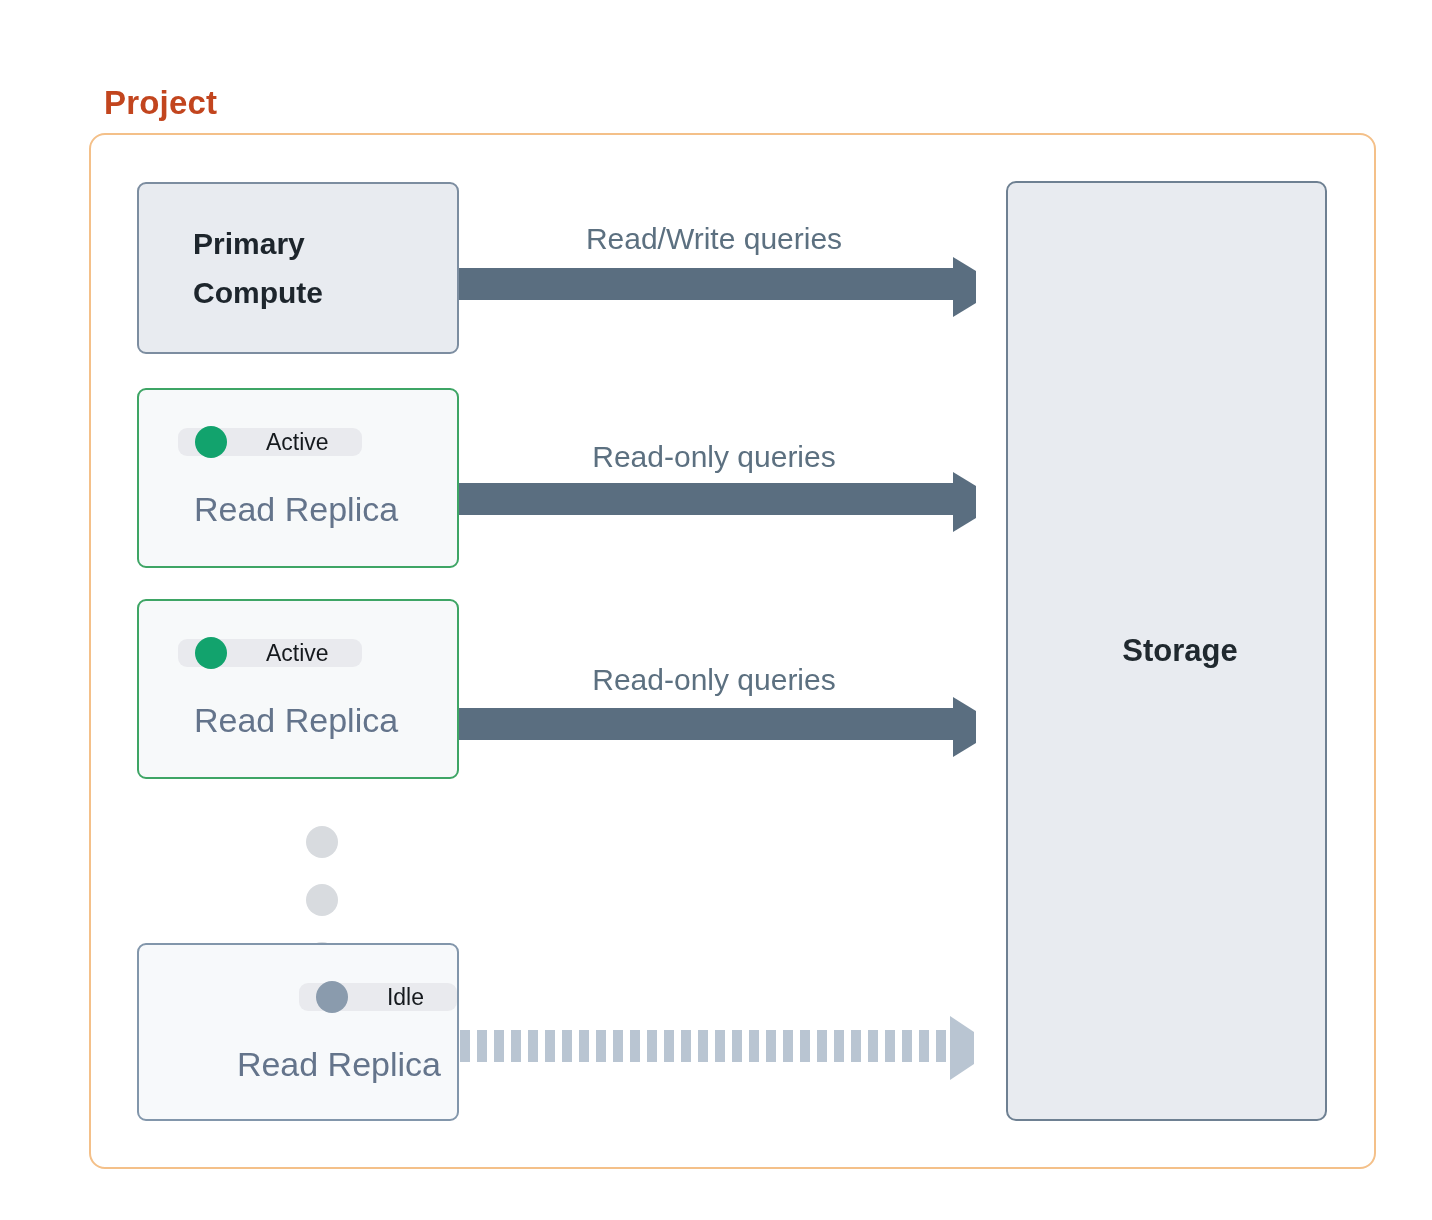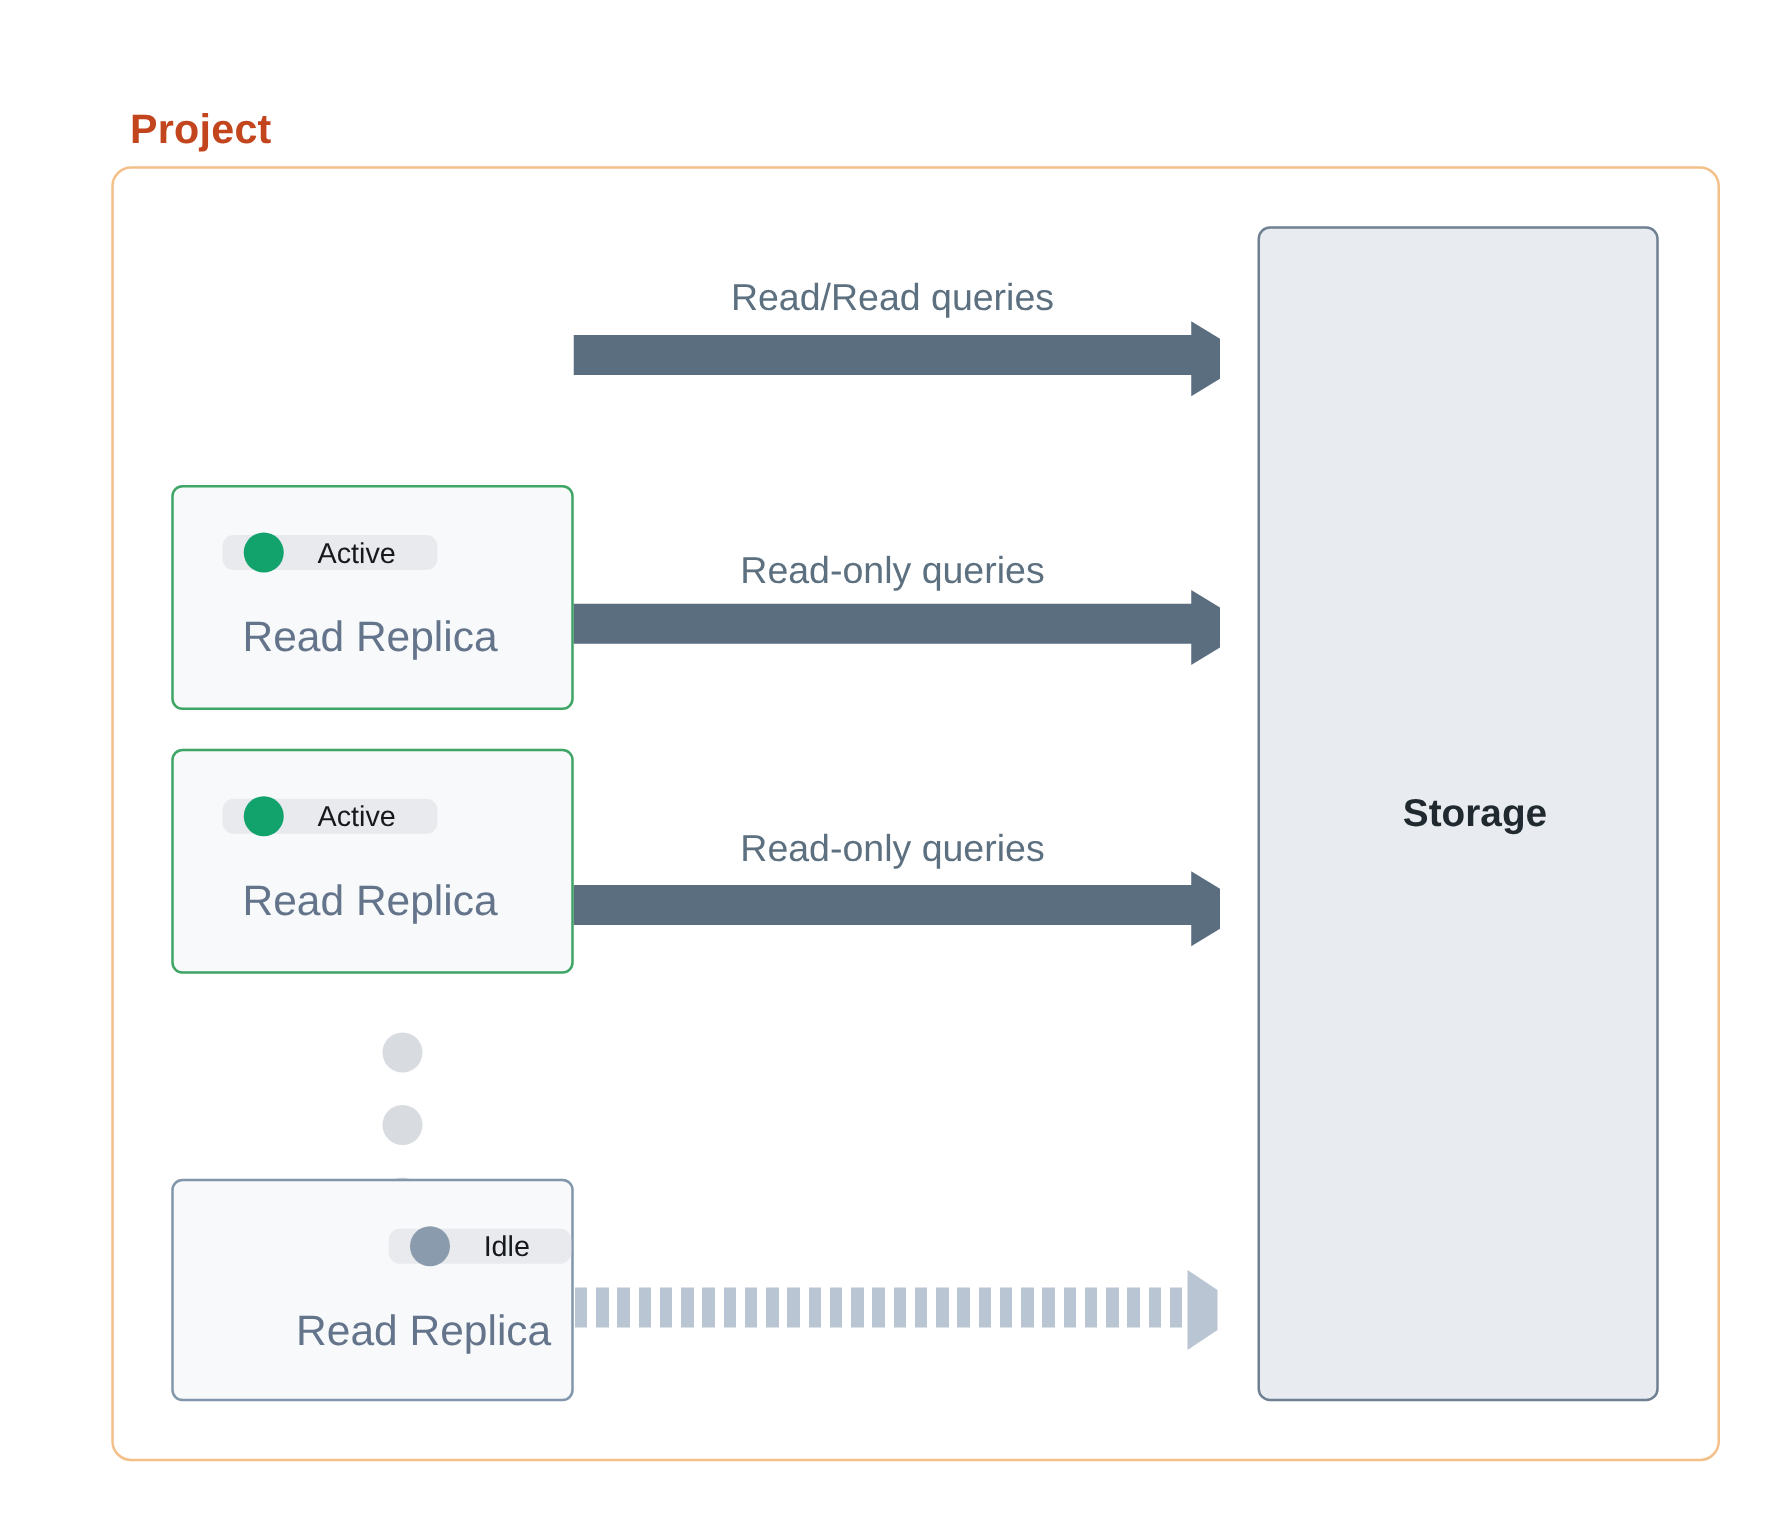--- a/index.html
+++ b/index.html
@@ -41,21 +41,21 @@
     background: var(--replica-fill, #f7f9fa);
     padding: 38px 0 0 39px;
   }
   .node-replica.active { border: 2px solid var(--active-border, #3ea565); }
   .node-replica.idle   { border: 2px solid var(--idle-border, #8296ab); background: #f7f9fb; }
   .replica-1 { top: 372px; }
   .replica-2 { top: 583px; }
   .replica-idle { top: 927px; height: 178px; text-align: right; }
 
   .badge {
-    display: inline-flex; align-items: center; gap: 11px;
+    display: inline-flex; align-items: center; gap: 23px;
     height: 28px; padding: 0 17px;
     background: var(--badge-bg, #e9eaee); border-radius: 9px;
     font-size: 23px; color: #15191d;
   }
   .dot {
     width: 12px; height: 12px; border-radius: 50%;
     display: inline-block; flex: 0 0 auto;
   }
   .dot.green { background: var(--active-dot, #12a36d); }
   .dot.gray  { background: var(--idle-dot, #8a9bad); }
@@ -124,20 +124,23 @@
 </style>
 </head>
 <body>
 
 <div class="page">
 
   <div class="title">Project</div>
 
   <div class="boundary"></div>
 
+  <div class="node node-primary">
+    <div class="node-title">Primary Compute</div>
+  </div>
 
   <div class="node node-replica active replica-1">
     <span class="badge">
       <span class="dot green"></span>
       <span>Active</span>
     </span>
     <div class="replica-label">Read Replica</div>
   </div>
 
   <div class="node node-replica active replica-2">
@@ -159,21 +162,21 @@
       <span class="dot gray"></span>
       <span>Idle</span>
     </span>
     <div class="replica-label">Read Replica</div>
   </div>
 
   <div class="node node-storage">
     <div class="node-title">Storage</div>
   </div>
 
-  <div class="edge-label label-1">Read/Read queries</div>
+  <div class="edge-label label-1">Read/Write queries</div>
   <div class="edge-line line-1"></div>
   <div class="edge-head head-1"></div>
 
   <div class="edge-label label-2">Read-only queries</div>
   <div class="edge-line line-2"></div>
   <div class="edge-head head-2"></div>
 
   <div class="edge-label label-3">Read-only queries</div>
   <div class="edge-line line-3"></div>
   <div class="edge-head head-3"></div>

